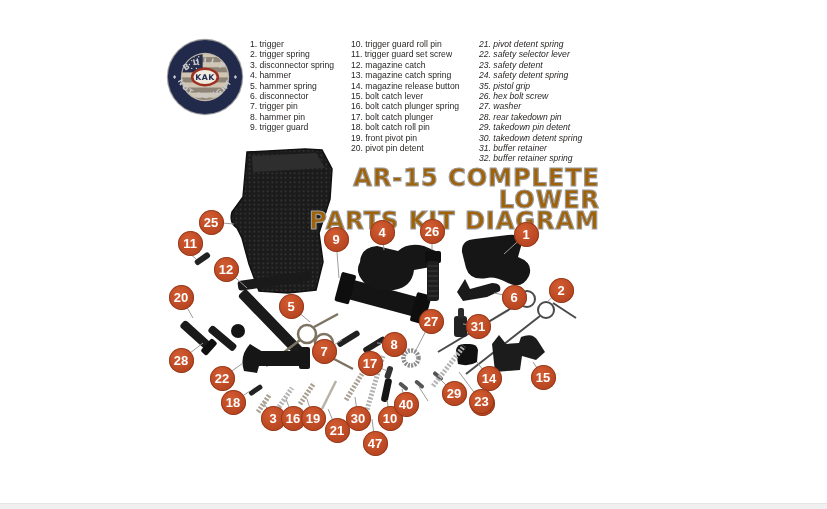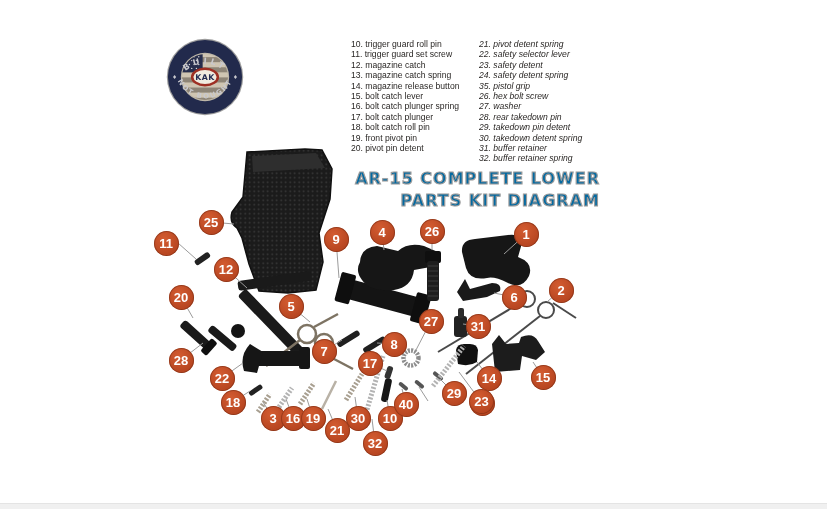--- a/index.html
+++ b/index.html
@@ -4,22 +4,22 @@
 <style>
   html,body{margin:0;padding:0;background:#fff;}
   .canvas{position:relative;width:827px;height:509px;background:#ffffff;overflow:hidden;
           font-family:"Liberation Sans", sans-serif;}
   
   .plist{position:absolute;font-size:8.6px;line-height:10.4px;color:#2a2725;white-space:nowrap;
          font-family:"Liberation Sans", sans-serif;}
   .plist-item{white-space:nowrap;}
   
   .title{position:absolute;left:258px;top:168px;width:342px;text-align:right;
-         font-family:"DejaVu Sans", sans-serif;font-weight:bold;font-size:16px;line-height:21.5px;
-         letter-spacing:1px;color:#0369a1;-webkit-text-stroke:1.15px #9c9c9c;
+         font-family:"DejaVu Sans", sans-serif;font-weight:bold;font-size:24px;line-height:21.5px;
+         letter-spacing:1px;color:#a16207;-webkit-text-stroke:1.15px #9c9c9c;
          text-shadow:0 0 1px #b5b5b5;}
   
   svg.layer{position:absolute;left:0;top:0;}
   .leader{stroke:#9b9b9b;stroke-width:1;}
   
   .callout{position:absolute;width:25px;height:25px;margin:-12.5px 0 0 -12.5px;border-radius:50%;
            background:radial-gradient(circle at 40% 32%, #d35c31, #b4431f 78%);
            box-shadow:inset 0 0 0 1px rgba(118,41,16,.55);
            color:#fff;font:bold 13px/25px "Liberation Sans", sans-serif;text-align:center;}
   .footer-bar{position:absolute;left:0;right:0;bottom:0;height:5px;background:#f0f0f0;
@@ -82,20 +82,31 @@
       <text font-family="DejaVu Sans, sans-serif" font-size="9" font-weight="bold" fill="#c9c9ce" letter-spacing="2">
         <textPath href="#arcBot" startOffset="50%" text-anchor="middle">NOT BOUGHT</textPath>
       </text>
       <g fill="#c9c9ce">
         <path d="M 9,50 l 2,-2.6 2,2.6 -2,2.6 Z"></path>
         <path d="M 87,50 l 2,-2.6 2,2.6 -2,2.6 Z"></path>
       </g>
     </svg>
   </div>
 
+  <div class="plist" style="left:250px;top:39px;">
+      <div class="plist-item">1. trigger</div>
+      <div class="plist-item">2. trigger spring</div>
+      <div class="plist-item">3. disconnector spring</div>
+      <div class="plist-item">4. hammer</div>
+      <div class="plist-item">5. hammer spring</div>
+      <div class="plist-item">6. disconnector</div>
+      <div class="plist-item">7. trigger pin</div>
+      <div class="plist-item">8. hammer pin</div>
+      <div class="plist-item">9. trigger guard</div>
+    </div>
   <div class="plist" style="left:351px;top:39px;">
       <div class="plist-item">10. trigger guard roll pin</div>
       <div class="plist-item">11. trigger guard set screw</div>
       <div class="plist-item">12. magazine catch</div>
       <div class="plist-item">13. magazine catch spring</div>
       <div class="plist-item">14. magazine release button</div>
       <div class="plist-item">15. bolt catch lever</div>
       <div class="plist-item">16. bolt catch plunger spring</div>
       <div class="plist-item">17. bolt catch plunger</div>
       <div class="plist-item">18. bolt catch roll pin</div>
@@ -255,38 +266,38 @@
       <div class="callout" style="left: 526px; top: 234px;">1</div>
       <div class="callout" style="left: 561px; top: 290px;">2</div>
       <div class="callout" style="left: 273px; top: 418px;">3</div>
       <div class="callout" style="left: 382px; top: 232px;">4</div>
       <div class="callout" style="left: 291px; top: 306px;">5</div>
       <div class="callout" style="left: 514px; top: 297px;">6</div>
       <div class="callout" style="left: 324px; top: 351px;">7</div>
       <div class="callout" style="left: 394px; top: 344px;">8</div>
       <div class="callout" style="left: 336px; top: 239px;">9</div>
       <div class="callout" style="left: 390px; top: 418px;">10</div>
-      <div class="callout" style="left: 166px; top: 243px;">11</div>
+      <div class="callout" style="left: 190px; top: 243px;">11</div>
       <div class="callout" style="left: 226px; top: 269px;">12</div>
       <div class="callout" style="left: 482px; top: 403px;">13</div>
       <div class="callout" style="left: 489px; top: 378px;">14</div>
       <div class="callout" style="left: 543px; top: 377px;">15</div>
       <div class="callout" style="left: 293px; top: 418px;">16</div>
       <div class="callout" style="left: 370px; top: 363px;">17</div>
       <div class="callout" style="left: 233px; top: 402px;">18</div>
       <div class="callout" style="left: 181px; top: 297px;">20</div>
       <div class="callout" style="left: 406px; top: 404px;">40</div>
       <div class="callout" style="left: 337px; top: 430px;">21</div>
       <div class="callout" style="left: 222px; top: 378px;">22</div>
       <div class="callout" style="left: 428px; top: 401px; margin-left: 41px;">23</div>
       <div class="callout" style="left: 313px; top: 418px;">19</div>
       <div class="callout" style="left: 211px; top: 222px;">25</div>
       <div class="callout" style="left: 432px; top: 231px;">26</div>
       <div class="callout" style="left: 431px; top: 321px;">27</div>
       <div class="callout" style="left: 181px; top: 360px;">28</div>
       <div class="callout" style="left: 454px; top: 393px;">29</div>
       <div class="callout" style="left: 358px; top: 418px;">30</div>
       <div class="callout" style="left: 478px; top: 326px;">31</div>
-      <div class="callout" style="left: 375px; top: 443px;">32</div>
+      <div class="callout" style="left: 375px; top: 443px;">47</div>
     </div>
 
   <div class="footer-bar"></div>
 </div>
 
 </body></html>

